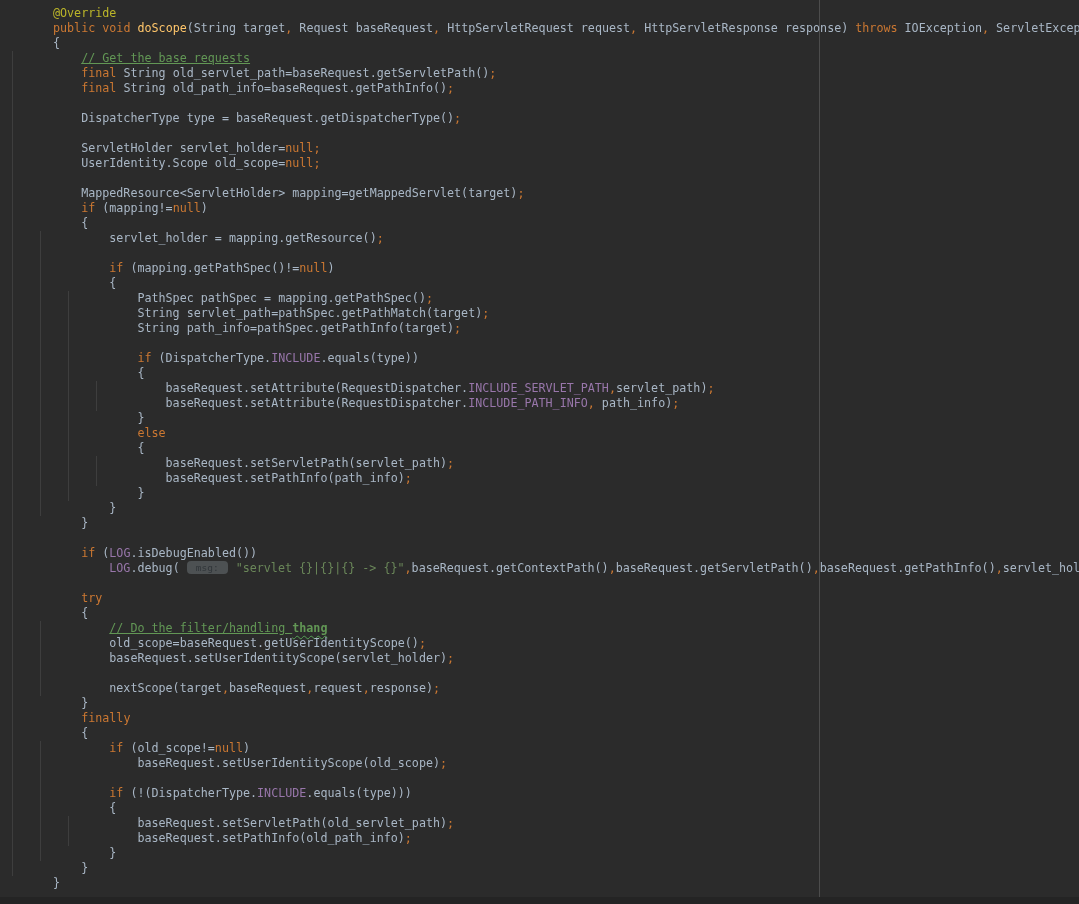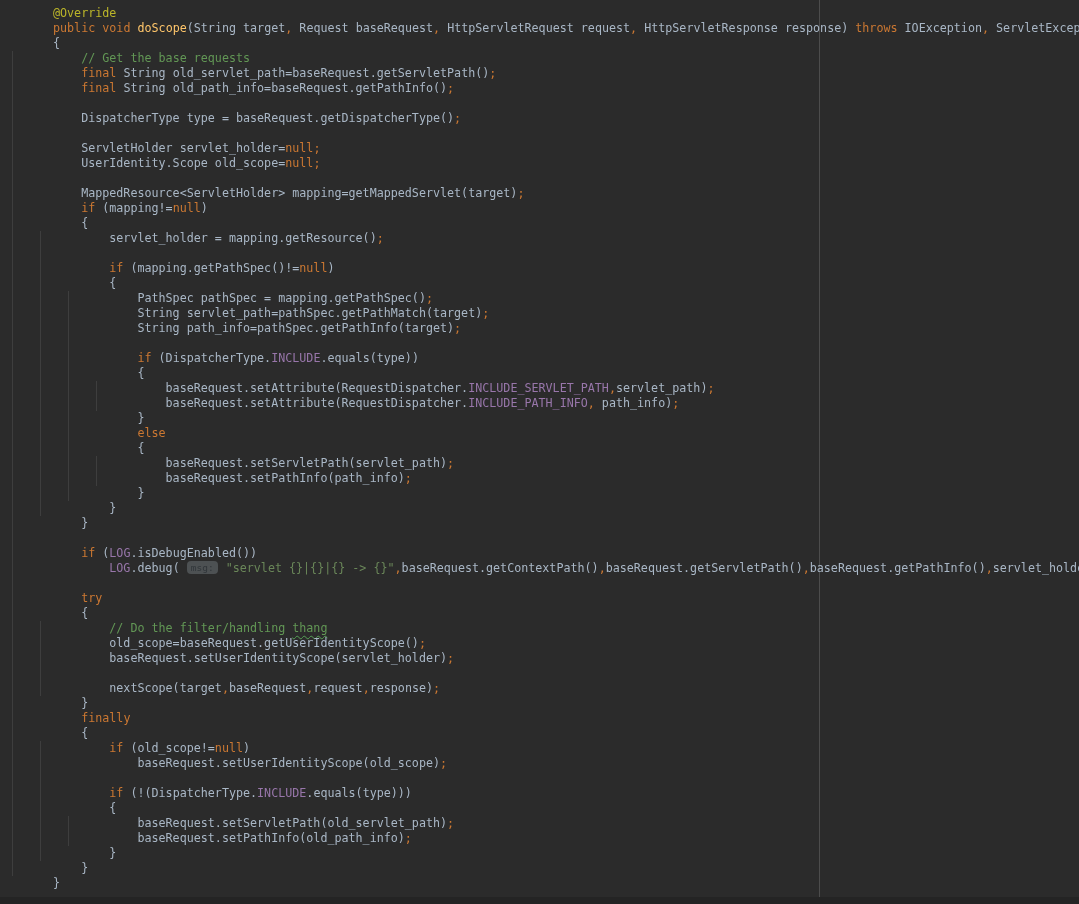--- a/index.html
+++ b/index.html
@@ -19,29 +19,29 @@
   }
   .guide{position:absolute;width:1px;background:#3e3e3e;}
   .margin-guide{position:absolute;top:0;height:100%;width:1px;background:#4c4c4c;}
   .bottom-strip{position:absolute;left:0;bottom:0;width:100%;height:7px;background:#242424;}
   .code{position:absolute;left:12px;top:6px;white-space:pre;margin-left:41px;}
   .code-line{height:15px;}
   .tk-t{color:#A9B7C6;}
   .tk-k{color:#CC7832;}
   .tk-m{color:#FFC66B;text-align:center;}
   .tk-a{color:#BBB529;}
-  .tk-c{color:#629755;}
+  .tk-c{color:#629755;text-decoration:underline;}
   .tk-s{color:#6A8759;}
   .tk-f{color:#9876AA;}
-  .tk-cw{color:#629755;text-decoration:underline wavy #55a055 1px;text-underline-offset:3px;}
+  .tk-cw{color:#629755;text-decoration:underline wavy #55a055 1px;text-underline-offset:3px;font-weight:bold;}
   .tk-h{
     display:inline-block;
     background:#4d5153;color:#31363a;
     font-size:9.5px;line-height:13px;
-    border-radius:4px;padding:0 4px;margin-right:1px;
+    border-radius:4px;padding:0 9px;margin-right:1px;
     vertical-align:1px;
   }
 </style>
 </head>
 <body>
 
 <div class="editor">
   <div>
       <div class="guide" style="left: 12px; top: 51px; height: 825px;"></div>
       <div class="guide" style="left: 40px; top: 231px; height: 285px;"></div>

